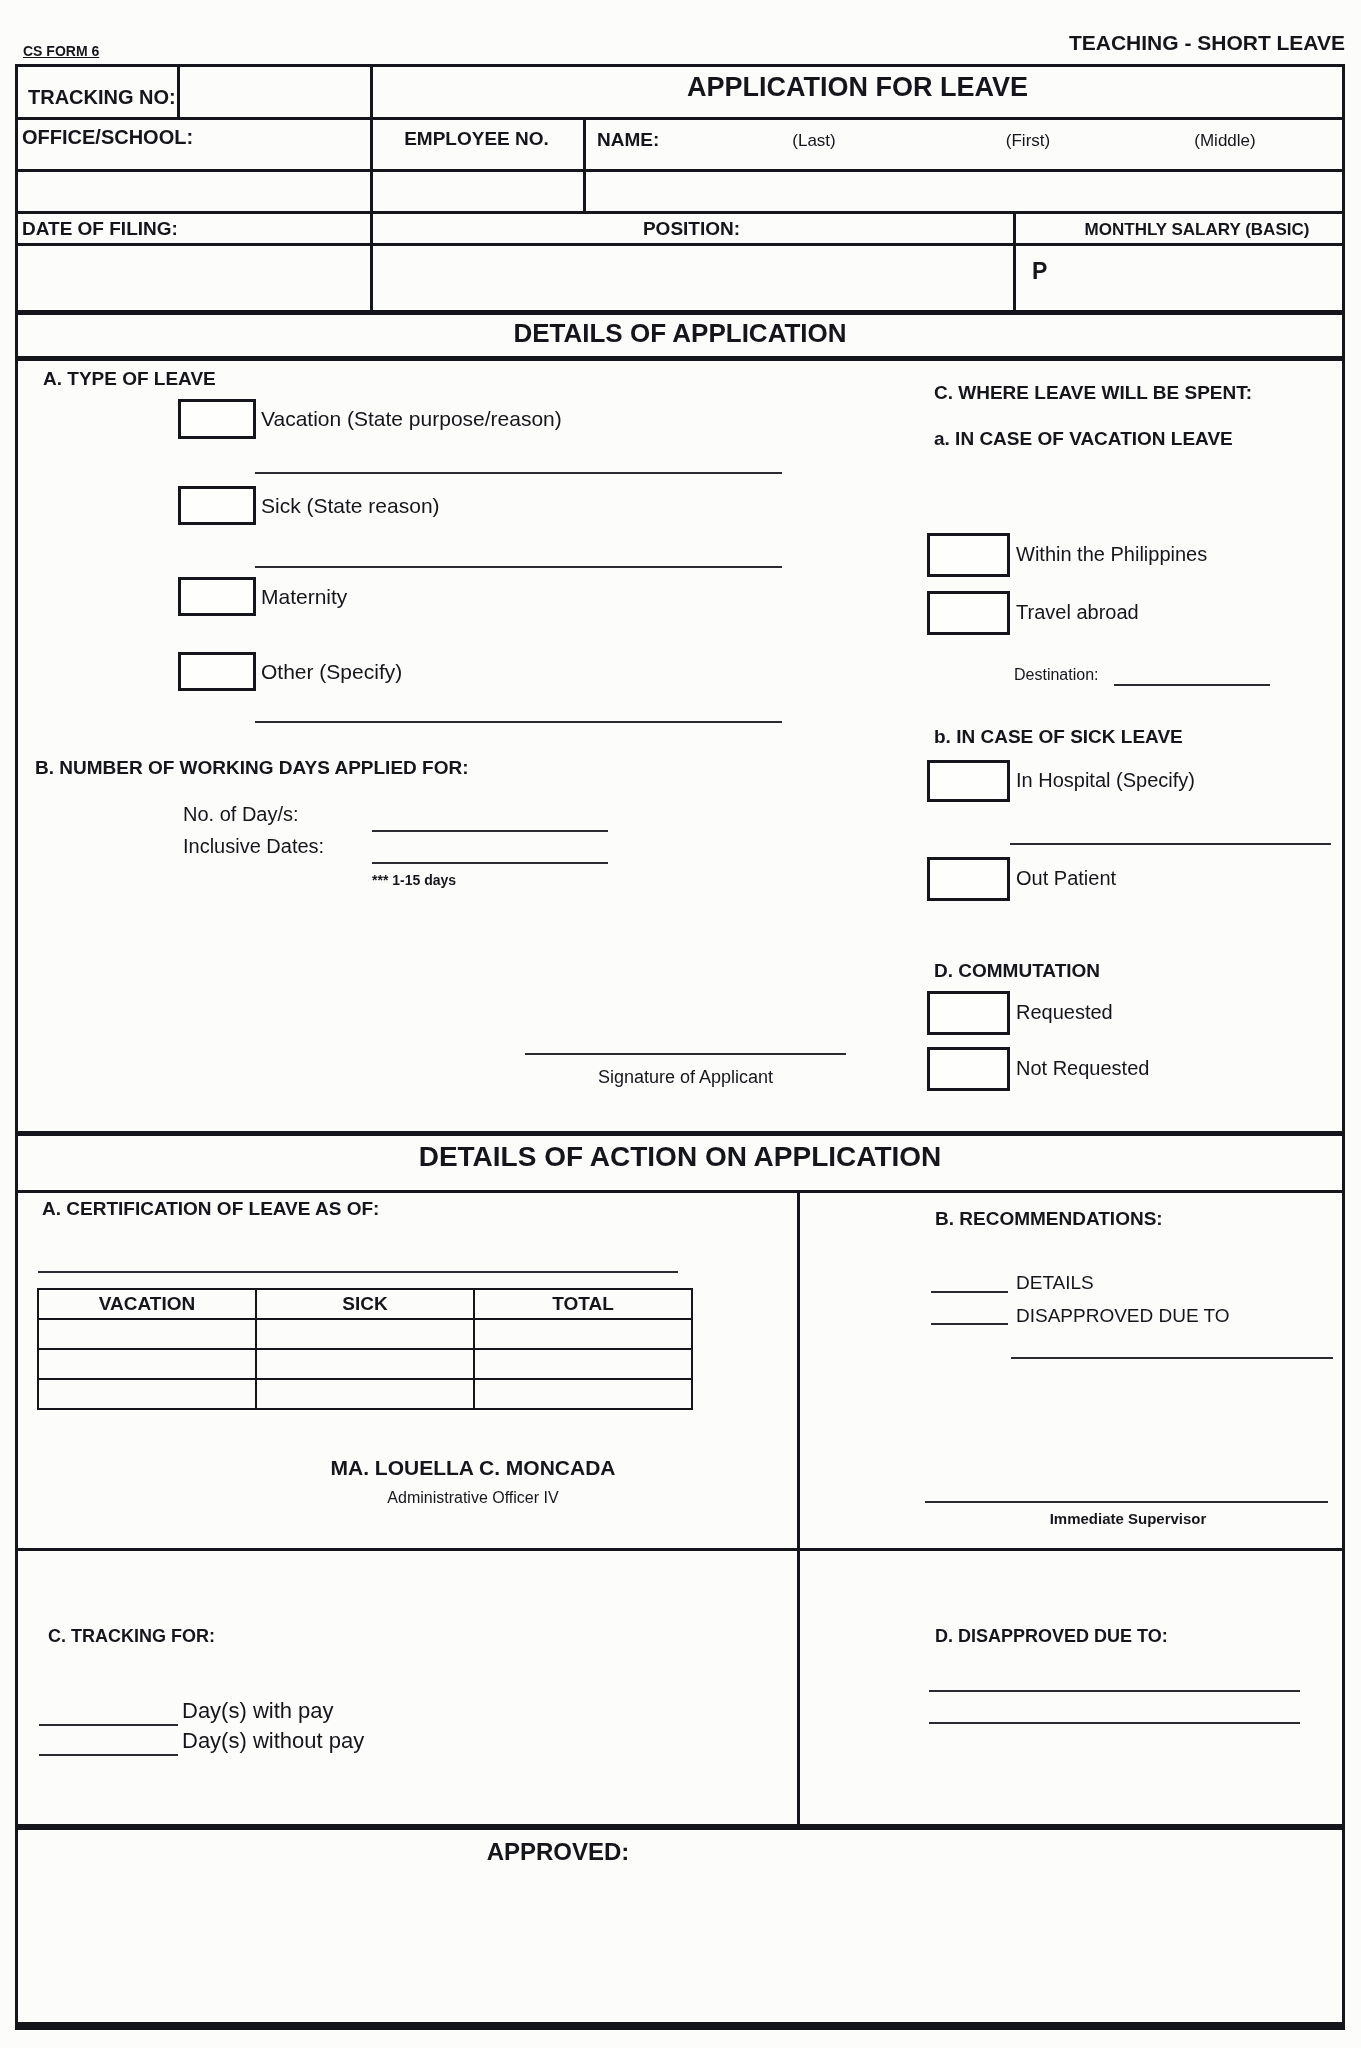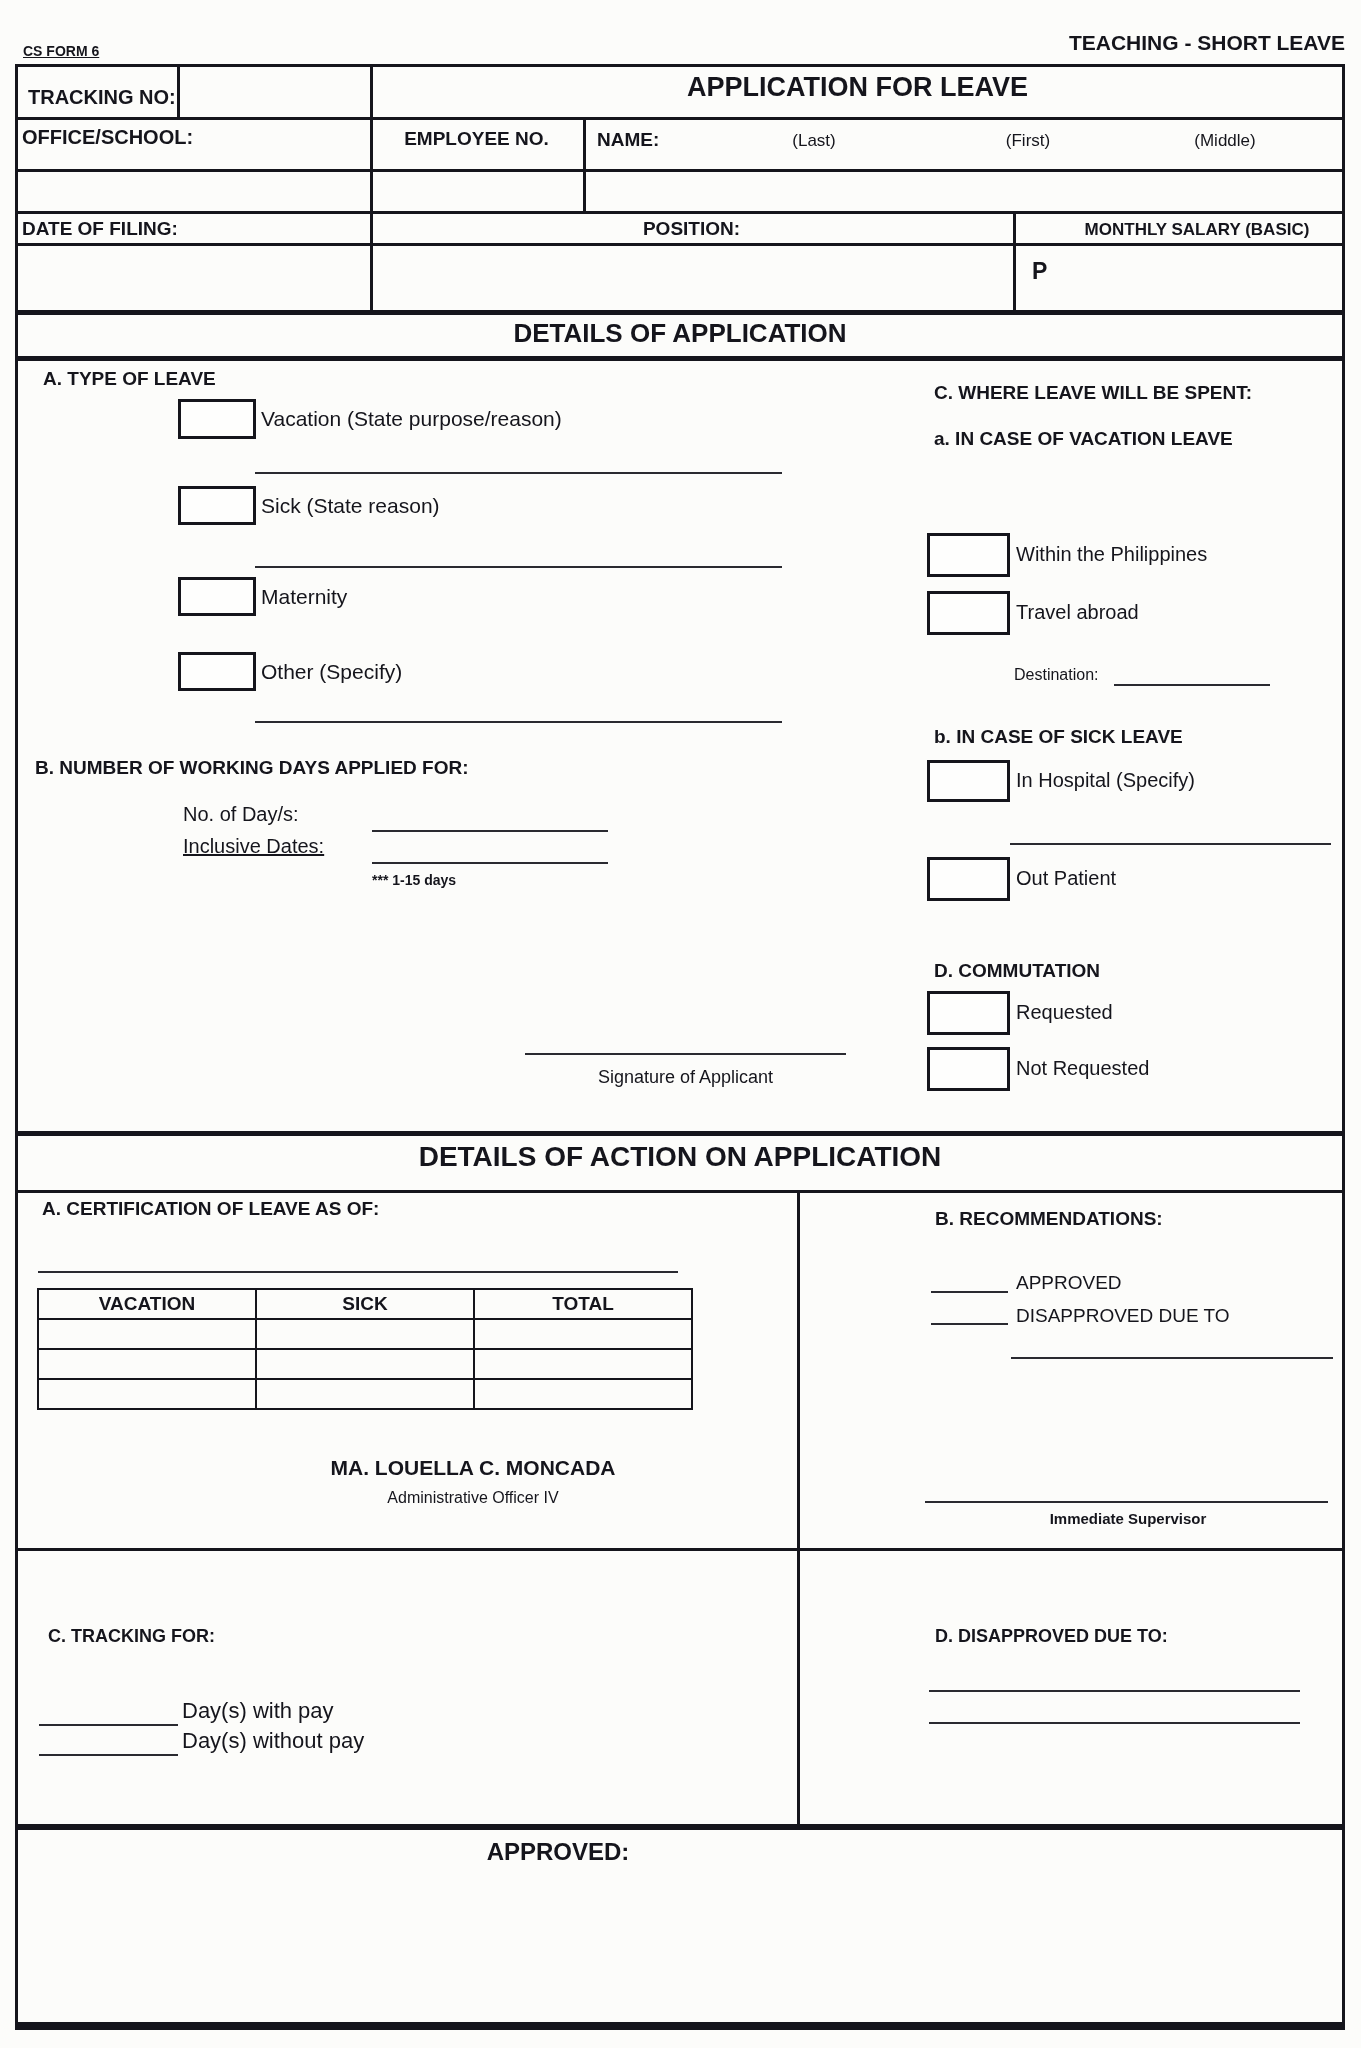--- a/index.html
+++ b/index.html
@@ -81,21 +81,21 @@
   <div class="cb" style="left:178px;top:577px;width:78px;height:39px;"></div>
   <div class="abs" style="left:261px;top:585px;font-size:21px;">Maternity</div>
 
   <div class="cb" style="left:178px;top:652px;width:78px;height:39px;"></div>
   <div class="abs" style="left:261px;top:660px;font-size:21px;">Other (Specify)</div>
   <div class="wl" style="left:255px;top:721px;width:527px;"></div>
 
   <div class="abs b" style="left:35px;top:757px;font-size:19px;">B. NUMBER OF WORKING DAYS APPLIED FOR:</div>
   <div class="abs" style="left:183px;top:803px;font-size:20px;">No. of Day/s:</div>
   <div class="wl" style="left:372px;top:830px;width:236px;"></div>
-  <div class="abs" style="left:183px;top:835px;font-size:20px;text-decoration:underline;">Inclusive Dates:</div>
+  <div class="abs" style="left:183px;top:835px;font-size:20px;">Inclusive Dates:</div>
   <div class="wl" style="left:372px;top:862px;width:236px;"></div>
   <div class="abs b" style="left:372px;top:872px;font-size:14px;">*** 1-15 days</div>
 
   <div class="abs b" style="left:934px;top:382px;font-size:19px;">C. WHERE LEAVE WILL BE SPENT:</div>
   <div class="abs b" style="left:934px;top:428px;font-size:19px;">a. IN CASE OF VACATION LEAVE</div>
 
   <div class="cb" style="left:927px;top:533px;width:83px;height:44px;"></div>
   <div class="abs" style="left:1016px;top:543px;font-size:20px;">Within the Philippines</div>
   <div class="cb" style="left:927px;top:591px;width:83px;height:44px;"></div>
   <div class="abs" style="left:1016px;top:601px;font-size:20px;">Travel abroad</div>
@@ -150,21 +150,21 @@
       <td></td>
     </tr>
   </tbody>
     </table>
 
   <div class="abs b ctr" style="left:273px;top:1456px;width:400px;font-size:21px;">MA. LOUELLA C. MONCADA</div>
   <div class="abs ctr" style="left:273px;top:1489px;width:400px;font-size:16px;">Administrative Officer IV</div>
 
   <div class="abs b" style="left:935px;top:1208px;font-size:19px;">B. RECOMMENDATIONS:</div>
   <div class="wl" style="left:931px;top:1291px;width:77px;"></div>
-  <div class="abs" style="left:1016px;top:1272px;font-size:19px;">APPROVED</div>
+  <div class="abs" style="left:1016px;top:1272px;font-size:19px;">DETAILS</div>
   <div class="wl" style="left:931px;top:1323px;width:77px;"></div>
   <div class="abs" style="left:1016px;top:1305px;font-size:19px;">DISAPPROVED DUE TO</div>
   <div class="wl" style="left:1011px;top:1357px;width:322px;"></div>
   <div class="wl" style="left:925px;top:1501px;width:403px;"></div>
   <div class="abs b ctr" style="left:978px;top:1510px;width:300px;font-size:15px;">Immediate Supervisor</div>
 
   <div class="hl" style="left:15px;top:1548px;width:1330px;"></div>
 
   <div class="abs b" style="left:48px;top:1626px;font-size:18px;">C. TRACKING FOR:</div>
   <div class="wl" style="left:39px;top:1724px;width:139px;"></div>

